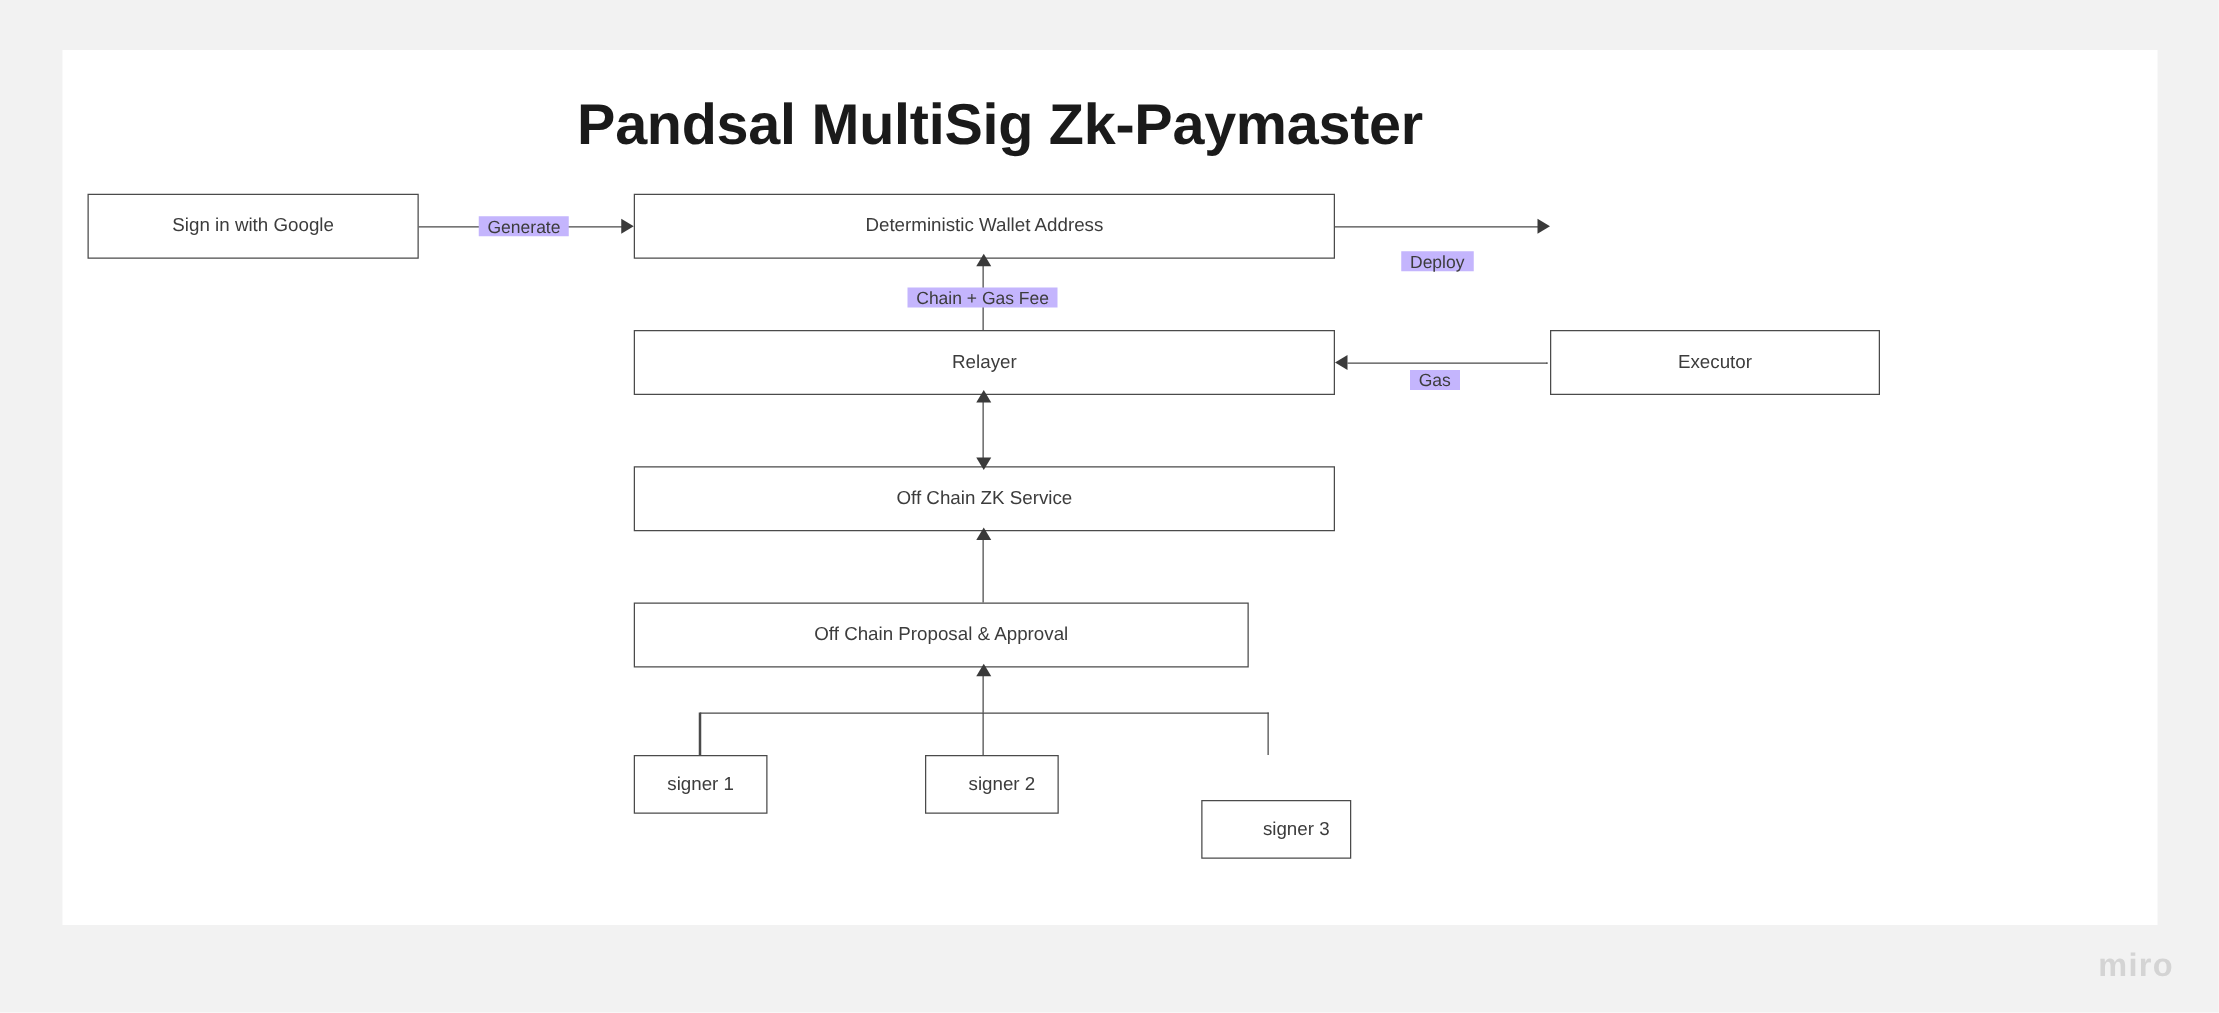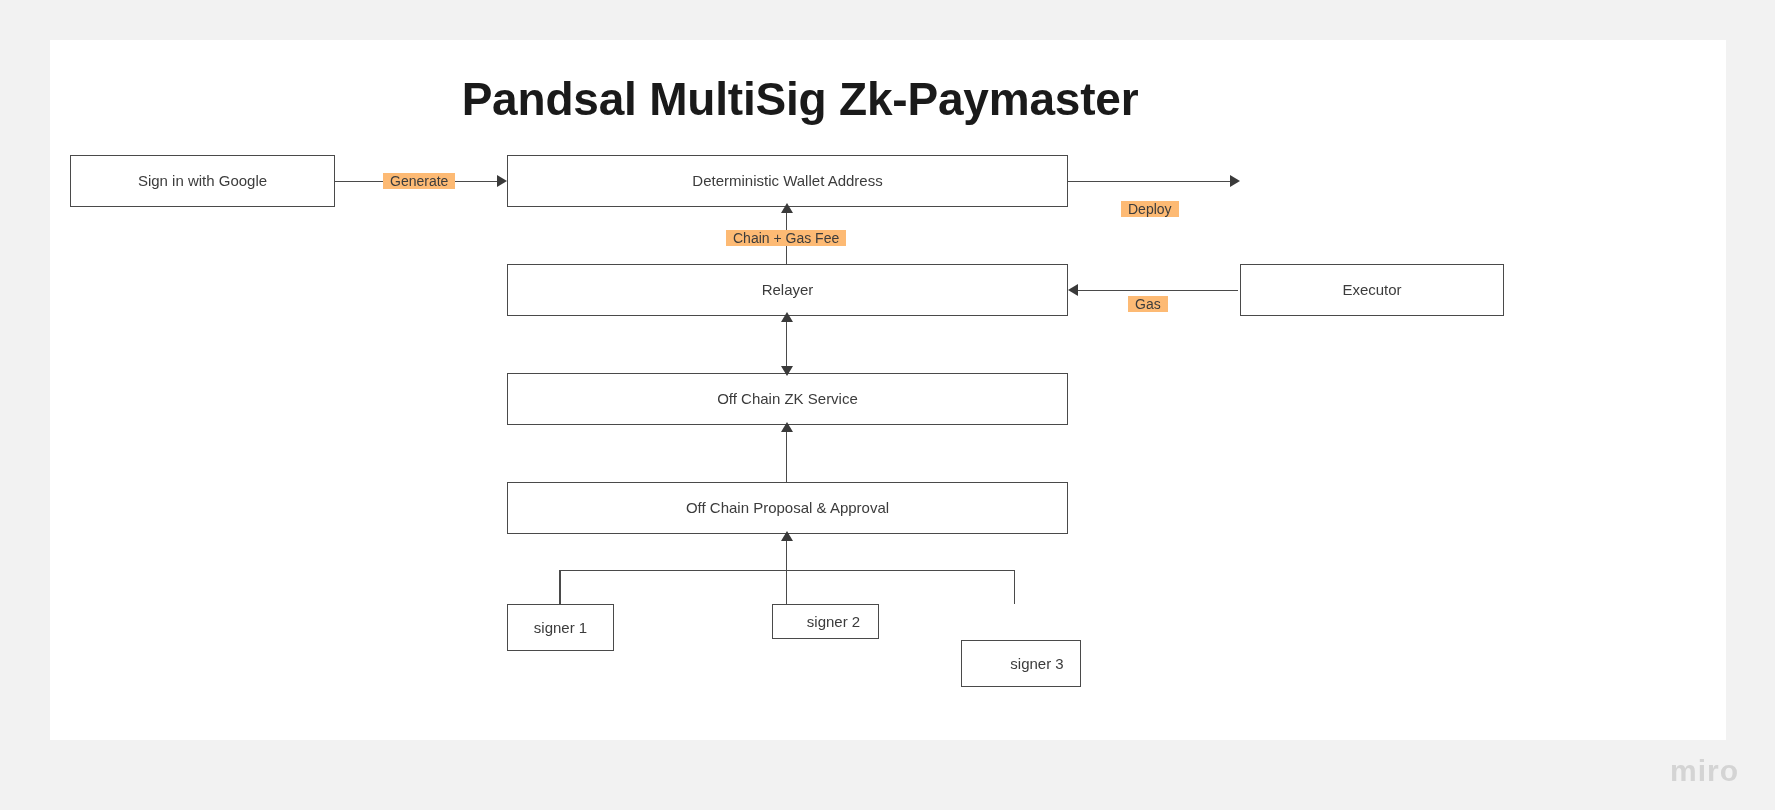--- a/index.html
+++ b/index.html
@@ -77,31 +77,31 @@
     border-right: 6px solid transparent;
     border-bottom: 10px solid #3a3a3a;
   }
   .arrow-down {
     border-left: 6px solid transparent;
     border-right: 6px solid transparent;
     border-top: 10px solid #3a3a3a;
   }
   .edge-label {
     position: absolute;
-    background: #fdba74;
+    background: #c4b5fd;
     font-size: 14px;
     color: #3c3c3c;
     padding: 0 7px;
     white-space: nowrap;
   }
   .watermark {
     position: absolute;
     right: 36px;
     bottom: 22px;
-    font-size: 30px;
+    font-size: 26px;
     color: #d4d4d4;
     font-weight: 600;
     letter-spacing: 1px;
   }
 </style>
 </head>
 <body>
 
 <div id="board">
 
@@ -144,32 +144,32 @@
   <div class="edge-label" style="left:1128px; top:296px;">Gas</div>
 
   <div class="node" style="left:507px; top:373px; width:561px; height:52px;justify-content:center;">
     <span>Off Chain ZK Service</span>
   </div>
 
   <div class="edge v" style="left:786px; top:318px; width:1.4px; height:55px;"></div>
   <div class="arrowhead arrow-up" style="left:781px; top:312px;"></div>
   <div class="arrowhead arrow-down" style="left:781px; top:366px;"></div>
 
-  <div class="node" style="left:507px; top:482px; width:561px; height:52px;">
+  <div class="node" style="left:507px; top:482px; width:492px; height:52px;">
     <span>Off Chain Proposal &amp; Approval</span>
   </div>
 
   <div class="edge v" style="left:786px; top:429px; width:1.4px; height:53px;"></div>
   <div class="arrowhead arrow-up" style="left:781px; top:422px;"></div>
 
   <div class="node" style="left:507px; top:604px; width:107px; height:47px;">
     <span>signer 1</span>
   </div>
 
-  <div class="node" style="left:772px; top:604px; width:107px; height:35px;padding-left:16px;">
+  <div class="node" style="left:740px; top:604px; width:107px; height:47px;padding-left:16px;">
     <span>signer 2</span>
   </div>
 
   <div class="node" style="left:961px; top:640px; width:120px; height:47px;padding-left:32px;">
     <span>signer 3</span>
   </div>
 
   <div class="edge h" style="left:560px; top:570px; width:455px;"></div>
   <div class="edge v" style="left:559.3px; top:570px; height:34px;"></div>
   <div class="edge v" style="left:786px; top:570px; height:34px;"></div>

